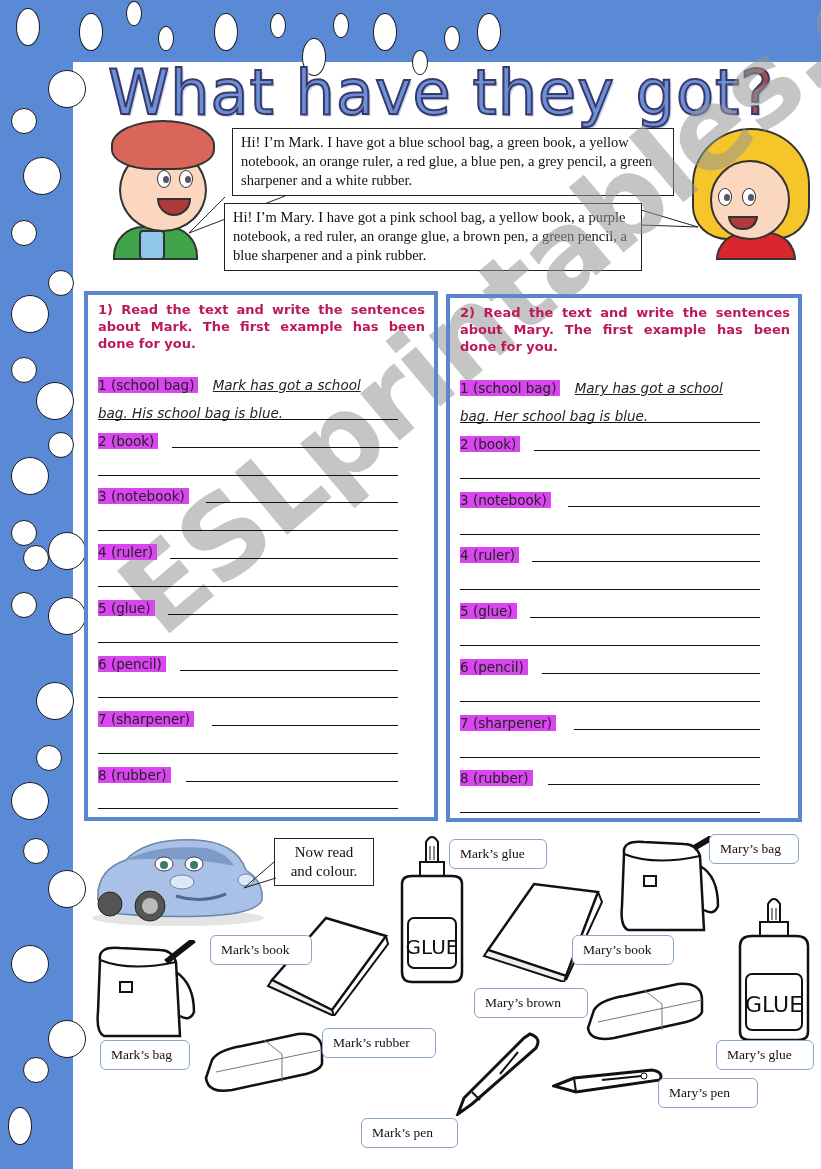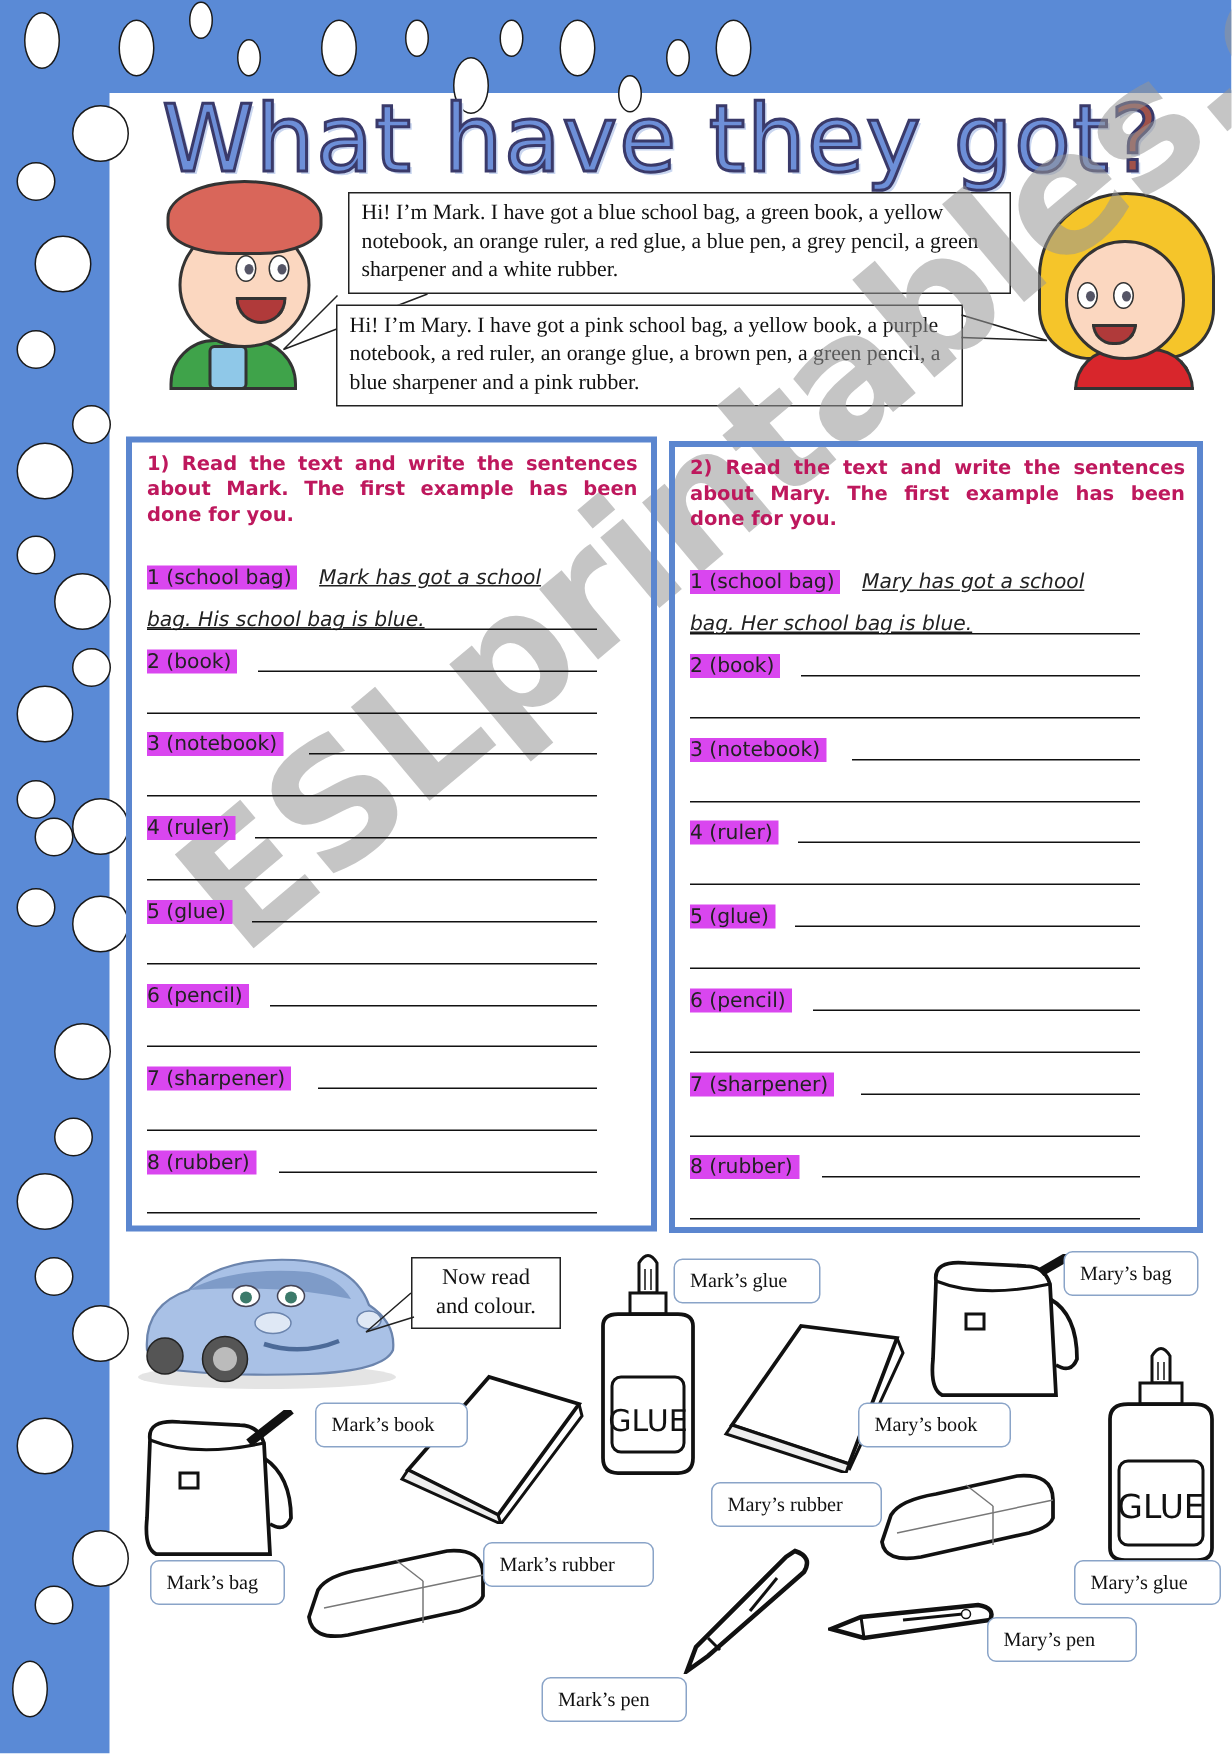--- a/index.html
+++ b/index.html
@@ -323,18 +323,18 @@
   <path d="M2,20 L22,12 L100,4 Q112,6 108,14 L24,26 Z" fill="#fff" stroke="#111" stroke-width="3"></path>
   <line x1="22" y1="12" x2="24" y2="26" stroke="#111" stroke-width="2"></line>
   <line x1="50" y1="14" x2="90" y2="10" stroke="#111" stroke-width="2"></line>
   <circle cx="92" cy="10" r="3" fill="#fff" stroke="#111"></circle>
 </svg>
 
 <div class="label-box" style="left:449px;top:839px;width:98px;height:30px;"><span>Mark’s glue</span></div>
 <div class="label-box" style="left:709px;top:834px;width:90px;height:30px;"><span>Mary’s bag</span></div>
 <div class="label-box" style="left:210px;top:935px;width:102px;height:30px;"><span>Mark’s book</span></div>
 <div class="label-box" style="left:572px;top:935px;width:102px;height:30px;"><span>Mary’s book</span></div>
-<div class="label-box" style="left:474px;top:988px;width:114px;height:30px;"><span>Mary’s rubber</span></div>
+<div class="label-box" style="left:474px;top:988px;width:114px;height:30px;"><span>Mary’s brown</span></div>
 <div class="label-box" style="left:322px;top:1028px;width:114px;height:30px;"><span>Mark’s rubber</span></div>
 <div class="label-box" style="left:716px;top:1040px;width:98px;height:30px;"><span>Mary’s glue</span></div>
 <div class="label-box" style="left:100px;top:1040px;width:90px;height:30px;"><span>Mark’s bag</span></div>
 <div class="label-box" style="left:361px;top:1070px;width:97px;height:30px;margin-top:48px;"><span>Mark’s pen</span></div>
 <div class="label-box" style="left:658px;top:1078px;width:100px;height:30px;"><span>Mary’s pen</span></div>
 
 </body></html>

